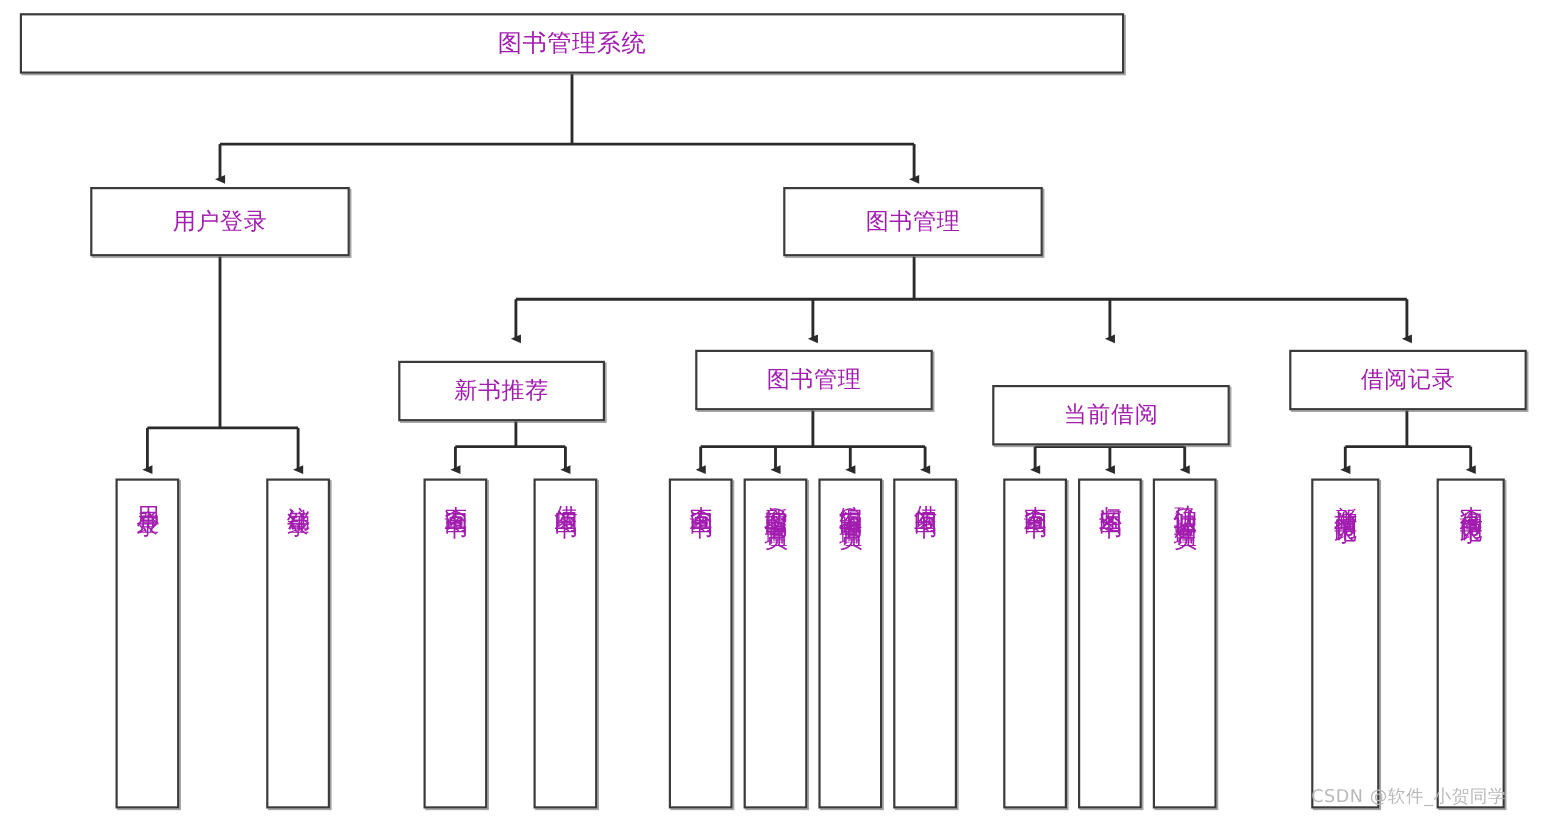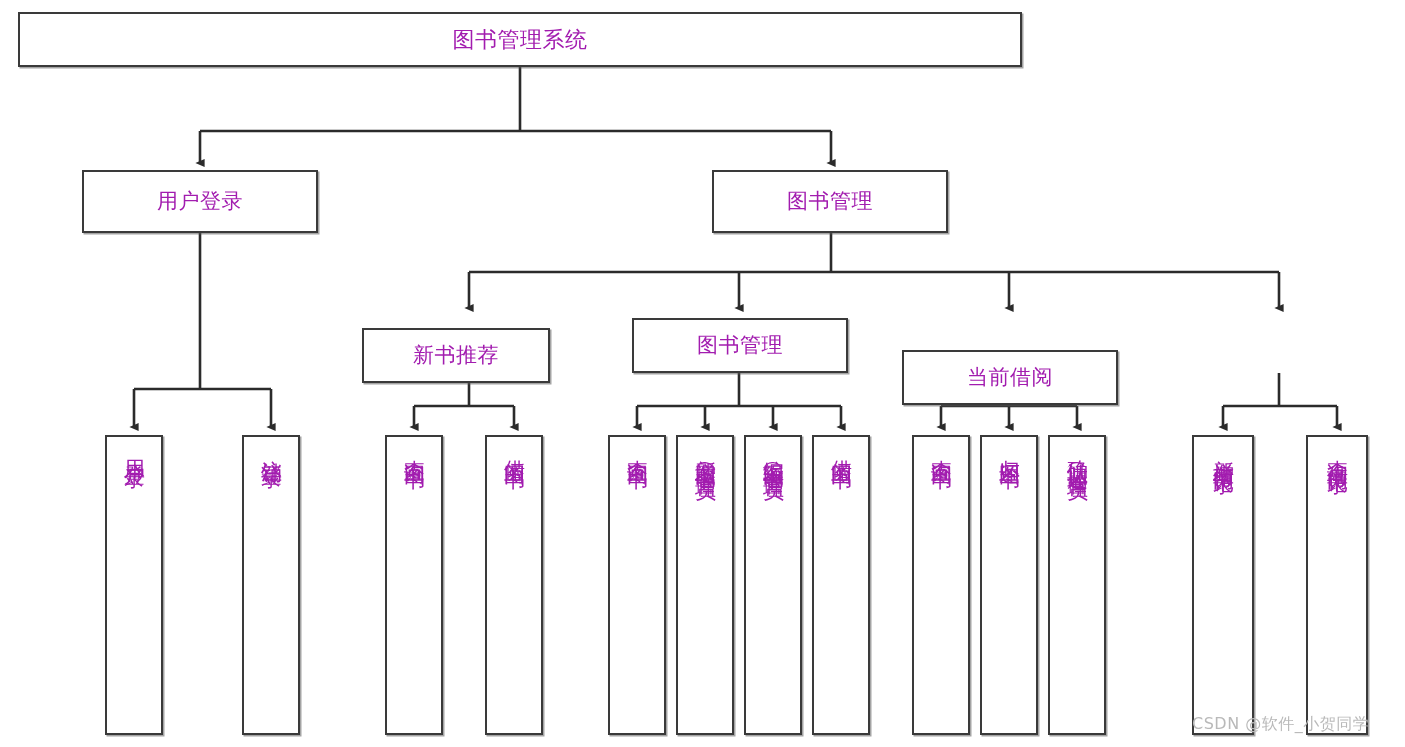--- a/index.html
+++ b/index.html
@@ -146,20 +146,23 @@
   </div>
 
   <div class="node horizontal" style="left:632px; top:318px; width:216px; height:55px;">
     <span class="node-label">图书管理</span>
   </div>
 
   <div class="node horizontal" style="left:902px; top:318px; width:216px; height:55px;margin-top:32px;">
     <span class="node-label">当前借阅</span>
   </div>
 
+  <div class="node horizontal" style="left:1172px; top:318px; width:216px; height:55px;">
+    <span class="node-label">借阅记录</span>
+  </div>
 
   <div class="node vertical" style="left:105px; top:435px; width:58px; height:300px;">
     <span class="node-label">用户登录</span>
   </div>
 
   <div class="node vertical" style="left:242px; top:435px; width:58px; height:300px;">
     <span class="node-label">注销登录</span>
   </div>
 
   <div class="node vertical" style="left:385px; top:435px; width:58px; height:300px;">

